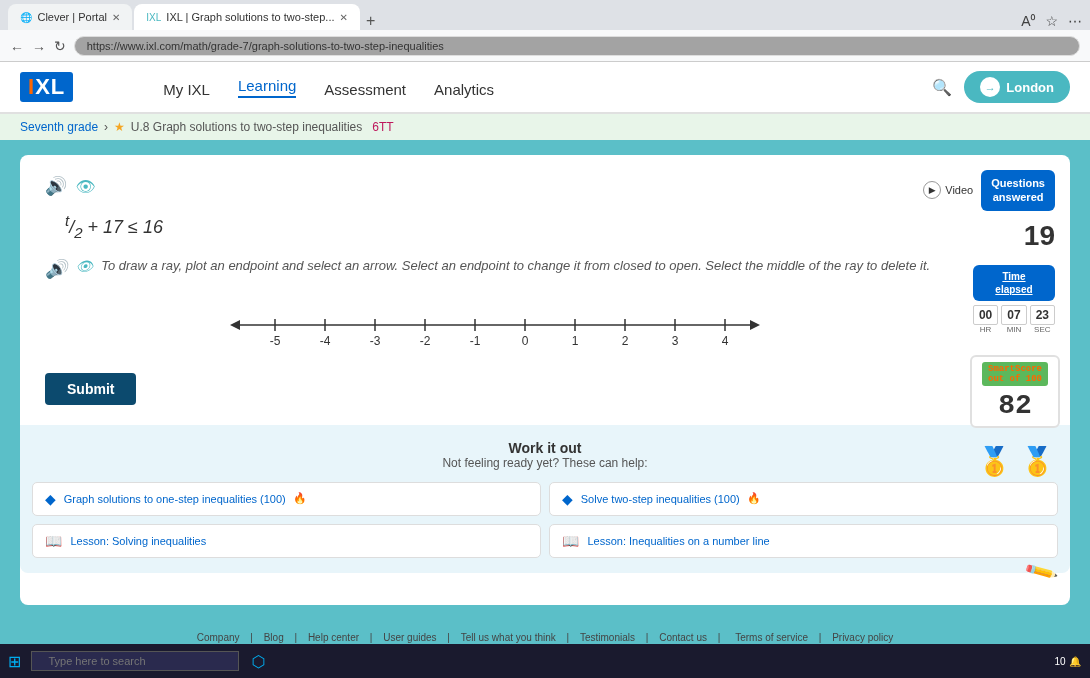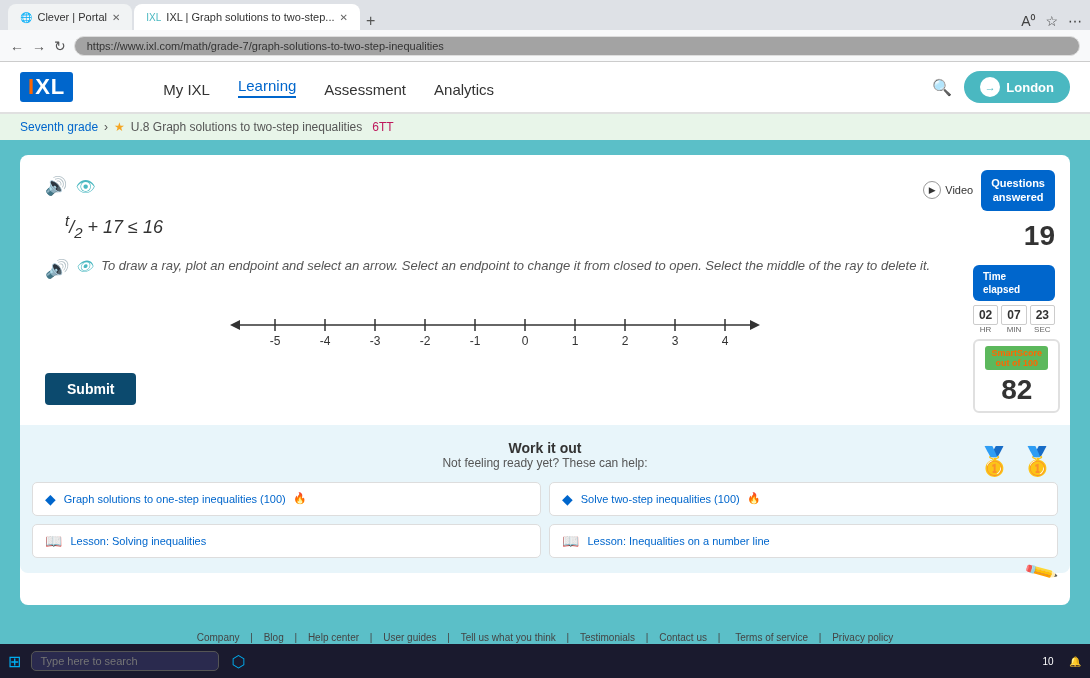--- a/index.html
+++ b/index.html
@@ -257,24 +257,25 @@
       font-weight: 900;
       color: #333;
       text-align: center;
     }
 
     .time-elapsed-box {
       background: #0066cc;
       color: #fff;
       border-radius: 6px;
       padding: 5px 10px;
-      text-align: left;
+      text-align: center;
       font-size: 10px;
       font-weight: bold;
       line-height: 1.3;
+      text-decoration: underline;
     }
 
     .timer-display {
       display: flex;
       gap: 3px;
       align-items: center;
       font-size: 12px;
       margin-top: 2px;
     }
     .timer-cell {
@@ -393,25 +394,25 @@
       height: 34px;
       background: #1a1a2e;
       display: flex;
       align-items: center;
       padding: 0 8px;
       gap: 6px;
     }
     .taskbar-search {
       background: #2a2a4e;
       border: 1px solid #555;
-      border-radius: 5px;
+      border-radius: 0;
       color: #fff;
       font-size: 11px;
-      padding: 3px 8px;
-      width: 188px;
+      padding: 3px 16px;
+      width: 208px;
     }
     .taskbar-icon {
       width: 26px;
       height: 26px;
       display: flex;
       align-items: center;
       justify-content: center;
     }
     .windows-btn {
       font-size: 16px;
@@ -500,36 +501,36 @@
         </div>
 
         
         <div style="position:absolute; top:110px; right:15px;">
           <div class="time-elapsed-box">
             <div>Time</div>
             <div>elapsed</div>
           </div>
           <div class="timer-display" style="margin-top:4px; justify-content:center;">
             <div class="timer-group">
-              <div class="timer-cell">02</div>
+              <div class="timer-cell">00</div>
               <div class="timer-label">HR</div>
             </div>
             <div class="timer-group">
               <div class="timer-cell">07</div>
               <div class="timer-label">MIN</div>
             </div>
             <div class="timer-group">
               <div class="timer-cell">23</div>
               <div class="timer-label">SEC</div>
             </div>
           </div>
         </div>
 
         
-        <div style="position:absolute; top:184px; right:10px;">
+        <div style="position:absolute; top:200px; right:10px;font-family:Liberation Mono, monospace;">
           <div class="smartscore-box">
             <div class="smartscore-label">
               <span>SmartScore</span><br>
               <span>out of 100</span>
             </div>
             <div class="smartscore-number">82</div>
           </div>
         </div>
 
         
@@ -647,17 +648,17 @@
     <span style="cursor:pointer;">Privacy policy</span>
   </div>
 </div>
 
 <div class="taskbar">
   <span class="windows-btn">⊞</span>
   <input class="taskbar-search" type="text" placeholder="Type here to search" style="">
   <div class="taskbar-icon">
     <span style="font-size:16px; color:#00adef;">⬡</span>
   </div>
-  <div style="margin-left:auto; color:#fff; font-size:10px; display:flex; gap:16px; align-items:center;justify-content:space-between;">
+  <div style="margin-left:auto; color:#fff; font-size:10px; display:flex; gap:4px; align-items:center;justify-content:space-between;">
     <span>10</span>
     <span>🔔</span>
   </div>
 </div>
 
 </body></html>

